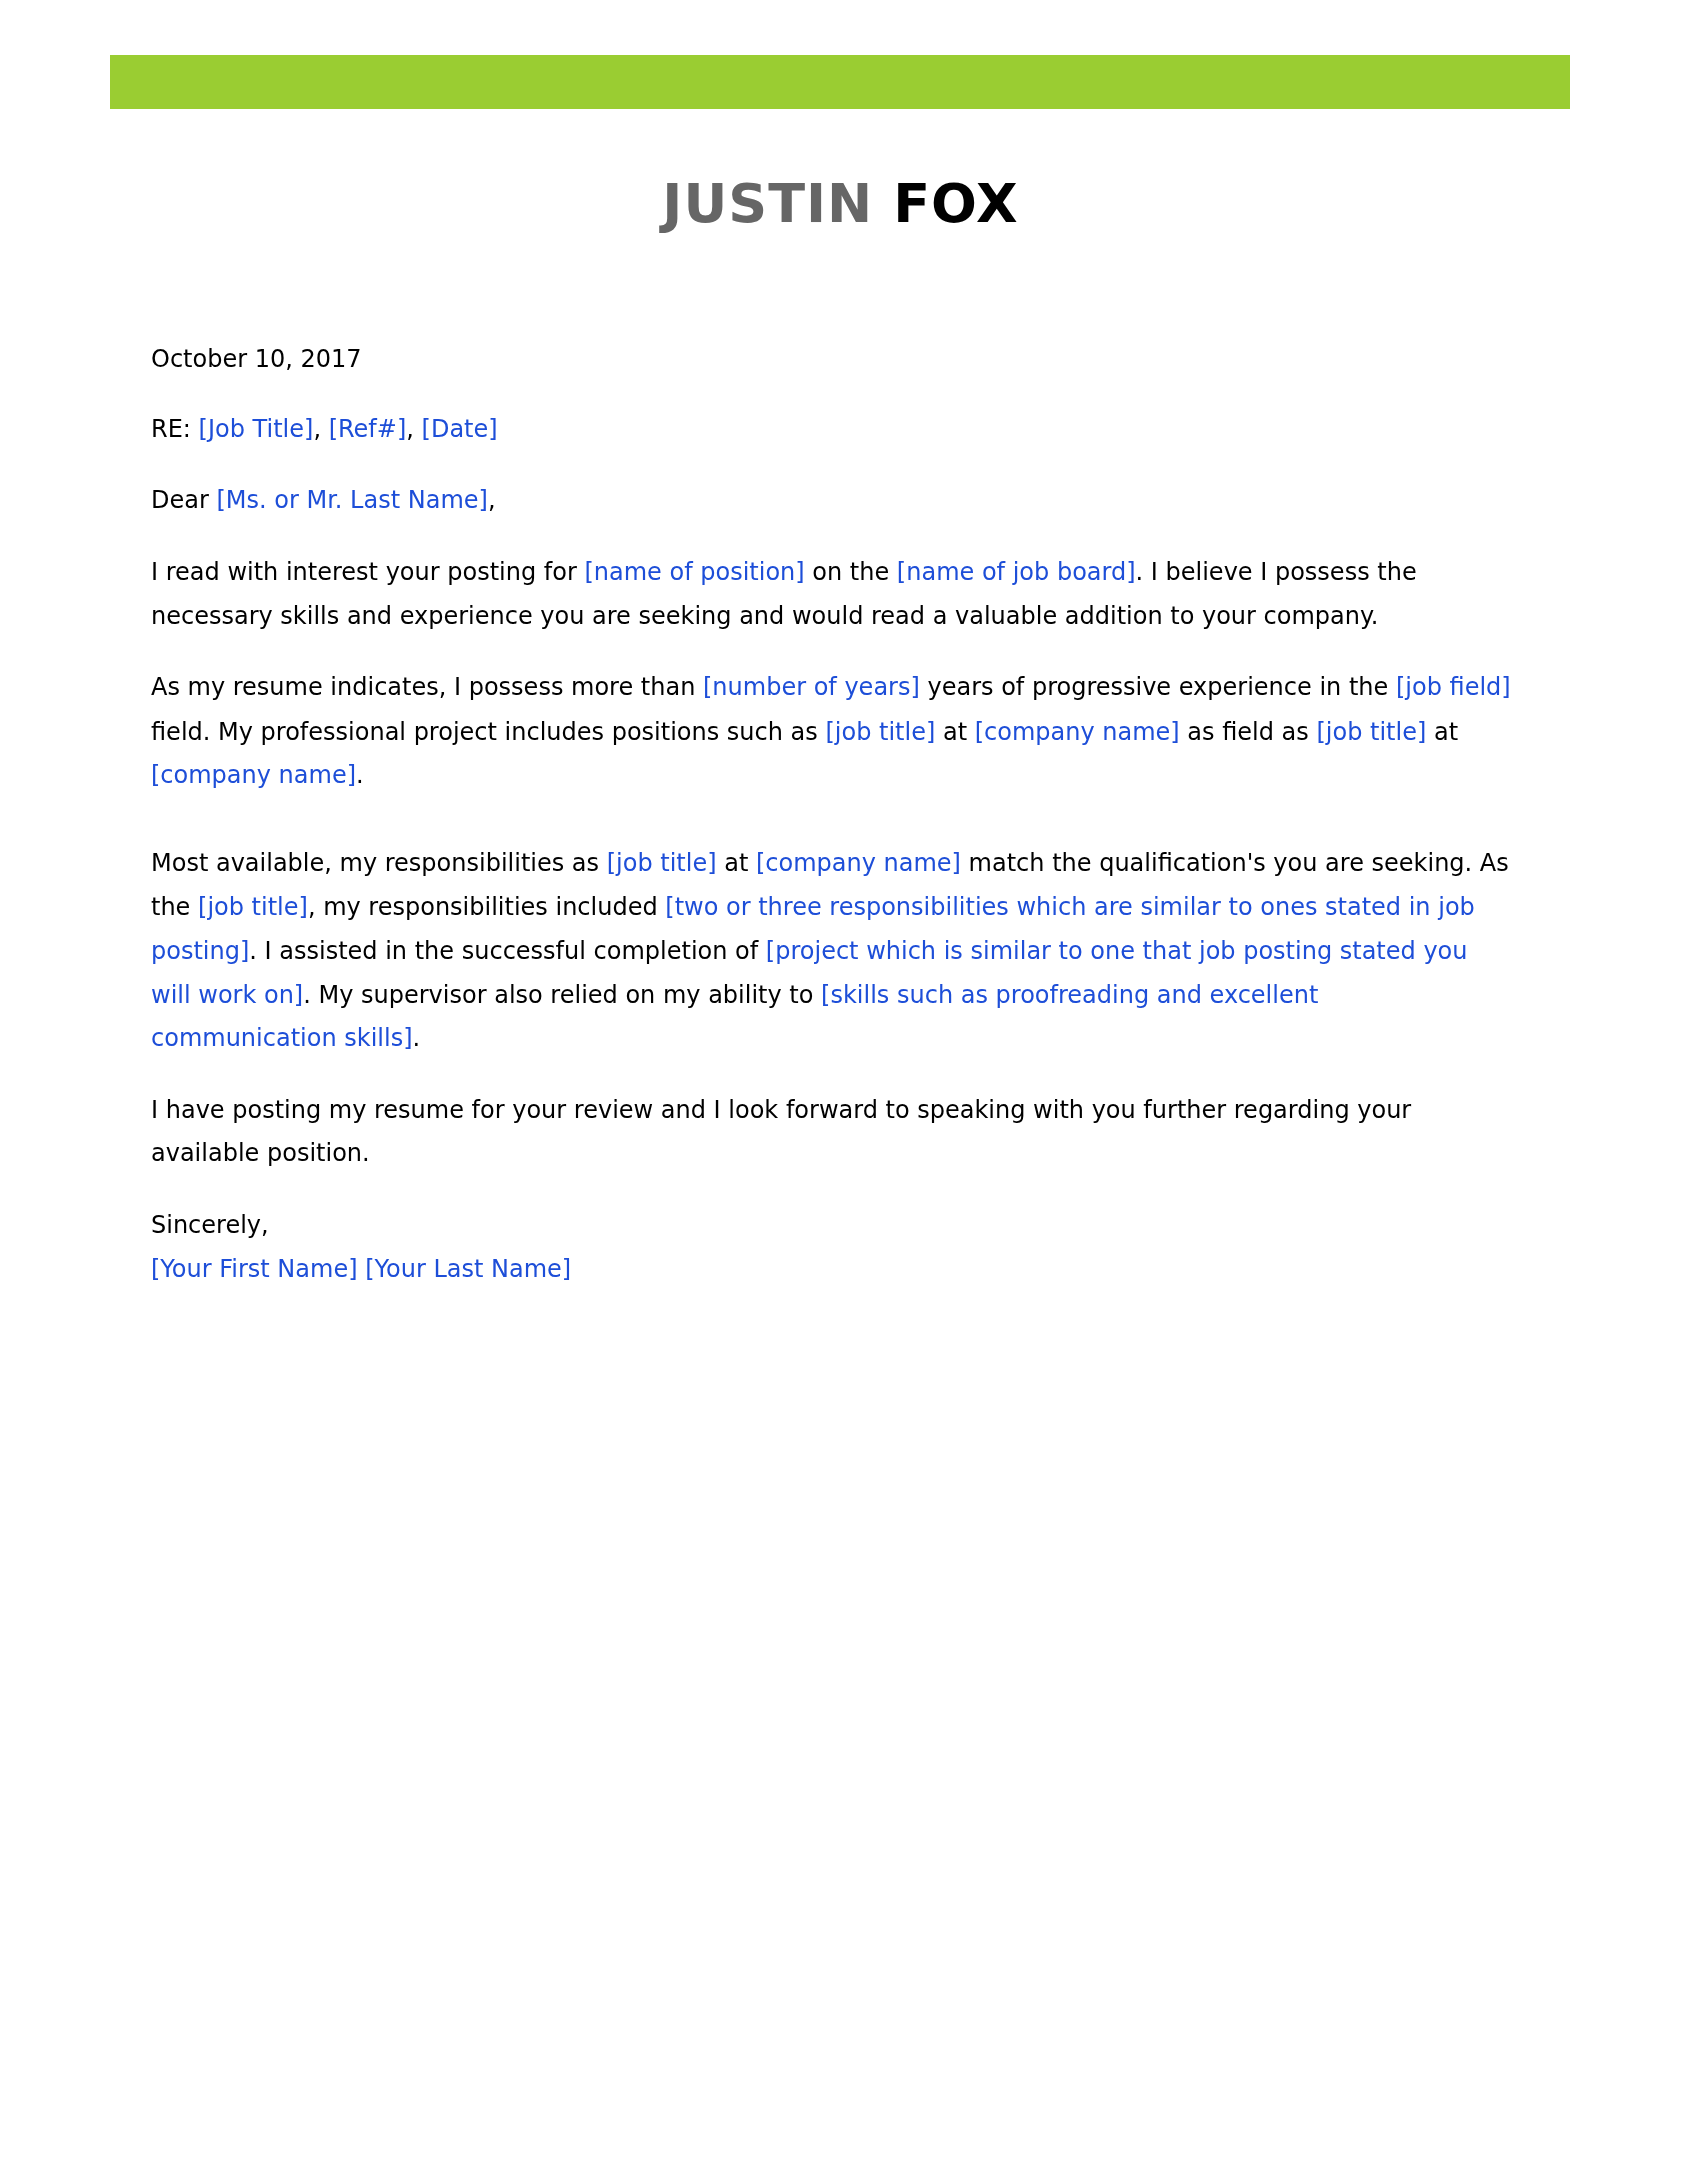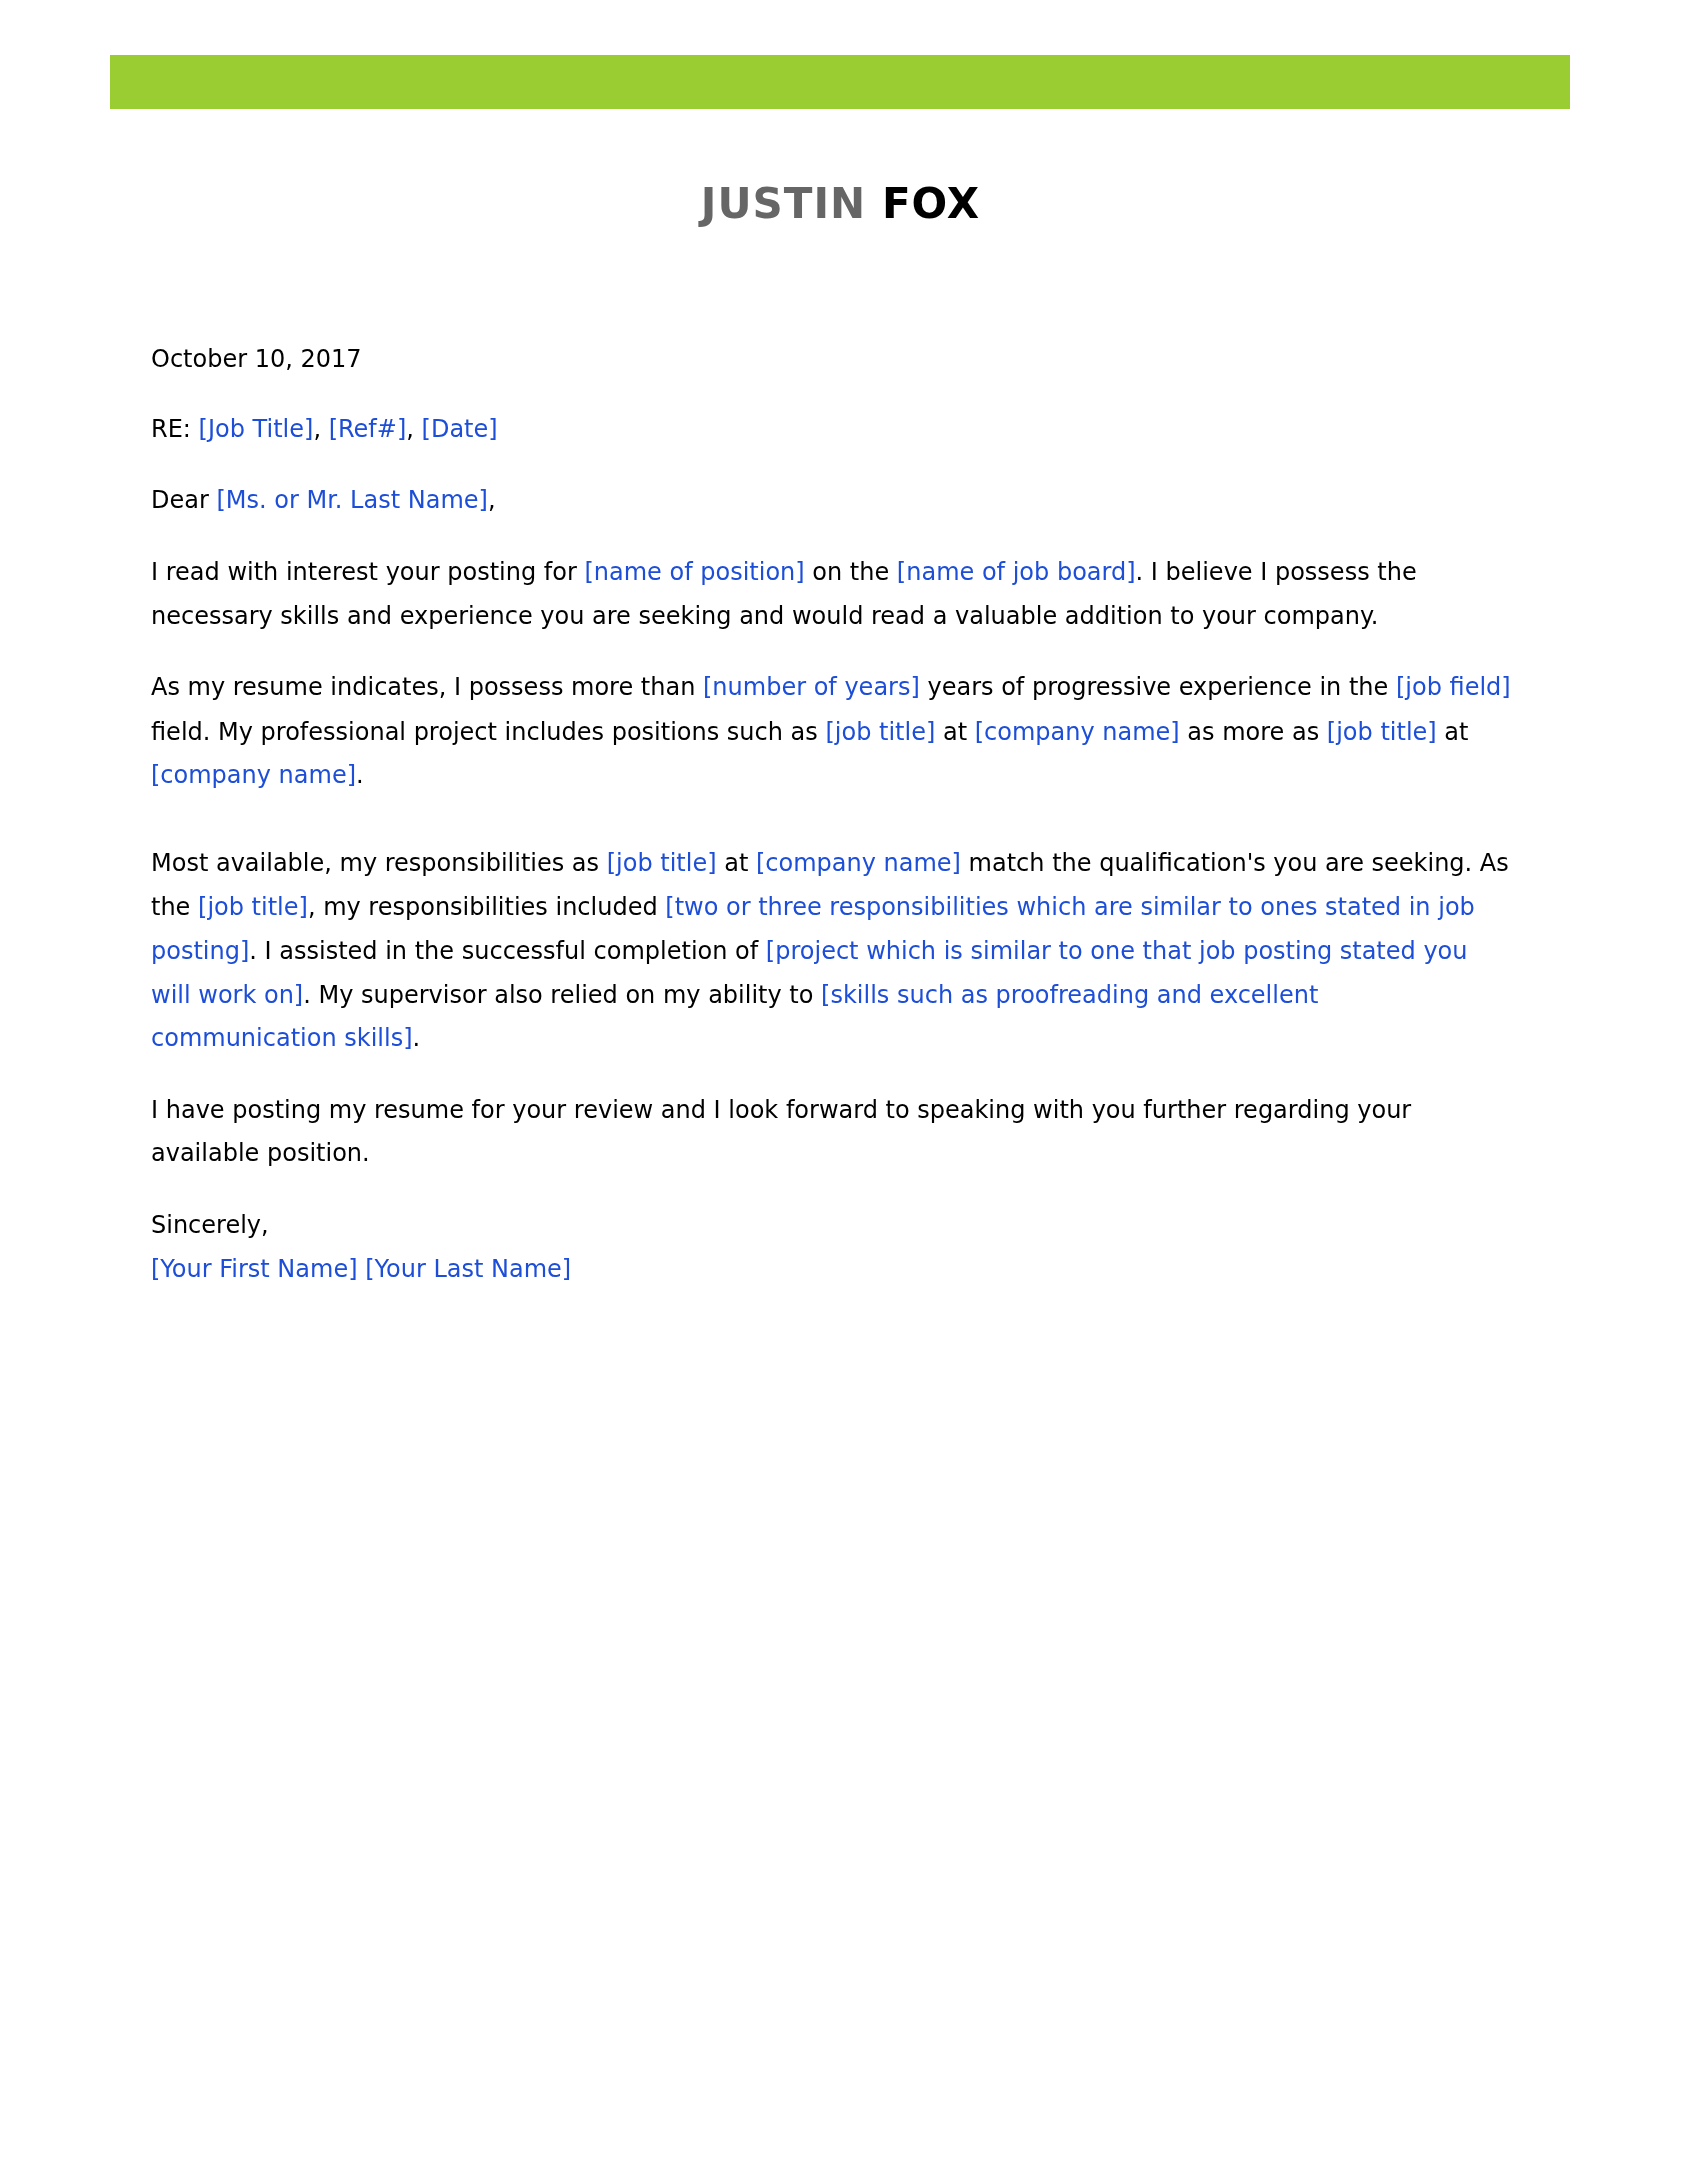--- a/index.html
+++ b/index.html
@@ -1,20 +1,20 @@
 <!DOCTYPE html>
 <html><head>
 <meta charset="utf-8">
 <style>
   html, body { margin: 0; padding: 0; background: #ffffff; }
   body { width: 1683px; height: 2178px; position: relative; overflow: hidden; }
   .page { position: absolute; left: 0; top: 0; width: 1683px; height: 2178px; background: #fff; }
   .header-bar { position: absolute; left: 110px; top: 55px; width: 1460px; height: 54px; }
   .name { position: absolute; left: 0; width: 1681px; top: 170px; text-align: center;
-          font-family: "DejaVu Sans", sans-serif; font-weight: bold; font-size: 42px; line-height: 67px;
+          font-family: "DejaVu Sans", sans-serif; font-weight: bold; font-size: 54px; line-height: 67px;
           letter-spacing: 1px; }
   .name .first { color: #666666; }
   .name .last { color: #000000; }
   .body { position: absolute; left: 110px; top: 0; width: 1465px;
           font-family: "DejaVu Sans", sans-serif; font-size: 24px; color: #000; }
   .line { position: absolute; left: 0; white-space: nowrap; line-height: 30px; margin-left: 41px; }
   .ph { color: #1d4ed8; }
 </style>
 </head>
 <body>
@@ -31,21 +31,21 @@
     <div class="line" style="top:344px">October 10, 2017</div>
 
     <div class="line" style="top:414px"><span>RE:</span> <span class="ph">[Job Title]</span>, <span class="ph">[Ref#]</span>, <span class="ph">[Date]</span></div>
 
     <div class="line" style="top:485px"><span>Dear</span> <span class="ph">[Ms. or Mr. Last Name]</span>,</div>
 
     <div class="line" style="top:557px"><span>I read with interest your posting for </span><span class="ph">[name of position]</span><span> on the </span><span class="ph">[name of job board]</span><span>. I believe I possess the</span></div>
     <div class="line" style="top:601px">necessary skills and experience you are seeking and would read a valuable addition to your company.</div>
 
     <div class="line" style="top:672px"><span>As my resume indicates, I possess more than </span><span class="ph">[number of years]</span><span> years of progressive experience in the </span><span class="ph">[job field]</span></div>
-    <div class="line" style="top:717px"><span>field. My professional project includes positions such as </span><span class="ph">[job title]</span><span> at </span><span class="ph">[company name]</span><span> as more as </span><span class="ph">[job title]</span><span> at</span></div>
+    <div class="line" style="top:717px"><span>field. My professional project includes positions such as </span><span class="ph">[job title]</span><span> at </span><span class="ph">[company name]</span><span> as field as </span><span class="ph">[job title]</span><span> at</span></div>
     <div class="line" style="top:760px"><span class="ph">[company name]</span><span>.</span></div>
 
     <div class="line" style="top:848px"><span>Most available, my responsibilities as </span><span class="ph">[job title]</span><span> at </span><span class="ph">[company name]</span><span> match the qualification's you are seeking. As</span></div>
     <div class="line" style="top:892px"><span>the </span><span class="ph">[job title]</span><span>, my responsibilities included </span><span class="ph">[two or three responsibilities which are similar to ones stated in job</span></div>
     <div class="line" style="top:936px"><span class="ph">posting]</span><span>. I assisted in the successful completion of </span><span class="ph">[project which is similar to one that job posting stated you</span></div>
     <div class="line" style="top:980px"><span class="ph">will work on]</span><span>. My supervisor also relied on my ability to </span><span class="ph">[skills such as proofreading and excellent</span></div>
     <div class="line" style="top:1023px"><span class="ph">communication skills]</span><span>.</span></div>
 
     <div class="line" style="top:1095px">I have posting my resume for your review and I look forward to speaking with you further regarding your</div>
     <div class="line" style="top:1138px">available position.</div>

